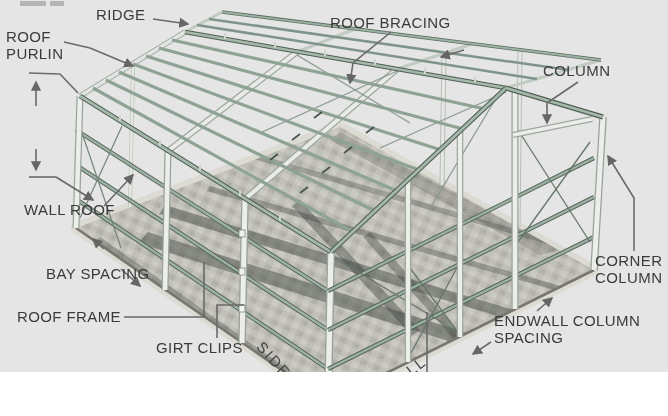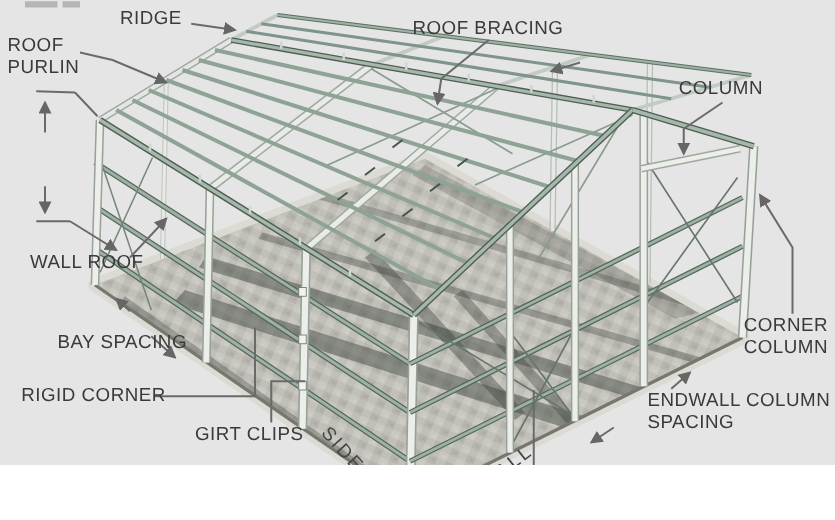--- a/index.html
+++ b/index.html
@@ -253,24 +253,24 @@
     </g>
   </svg>
 
   <div class="lbl" style="left:96px;top:7px;">RIDGE</div>
   <div class="lbl c" style="left:6px;top:29px;width:64px;">ROOF
 PURLIN</div>
   <div class="lbl" style="left:330px;top:15px;">ROOF BRACING</div>
   <div class="lbl" style="left:543px;top:63px;">COLUMN</div>
   <div class="lbl" style="left:24px;top:202px;">WALL ROOF</div>
   <div class="lbl" style="left:46px;top:251px;margin-top:15px;">BAY SPACING</div>
-  <div class="lbl" style="left:17px;top:309px;">RIGID CORNER</div>
+  <div class="lbl" style="left:17px;top:309px;">ROOF FRAME</div>
   <div class="lbl" style="left:156px;top:340px;">GIRT CLIPS</div>
   <div class="lbl rot" style="left:244px;top:370px;transform:rotate(48deg);transform-origin:center;">SIDEWALL</div>
   <div class="lbl rot" style="left:348px;top:378px;transform:rotate(-38deg);transform-origin:center;">ENDWALL</div>
   <div class="lbl c" style="left:394px;top:379px;width:98px;">WALL
 BRACING</div>
-  <div class="lbl" style="left:494px;top:313px;margin-left:24px;">ENDWALL COLUMN
+  <div class="lbl" style="left:494px;top:313px;">ENDWALL COLUMN
 SPACING</div>
   <div class="lbl" style="left:595px;top:253px;">CORNER
 COLUMN</div>
 
 </div>
 
 </body></html>

